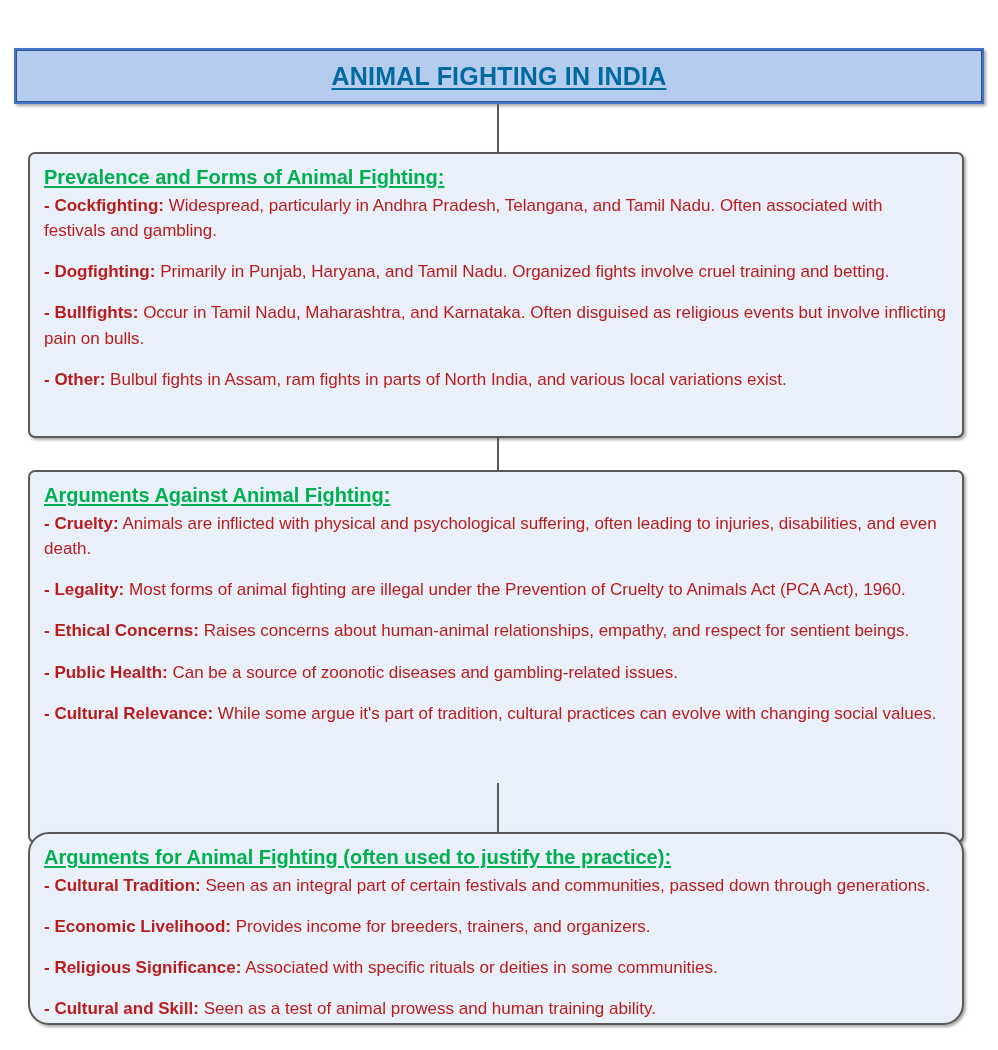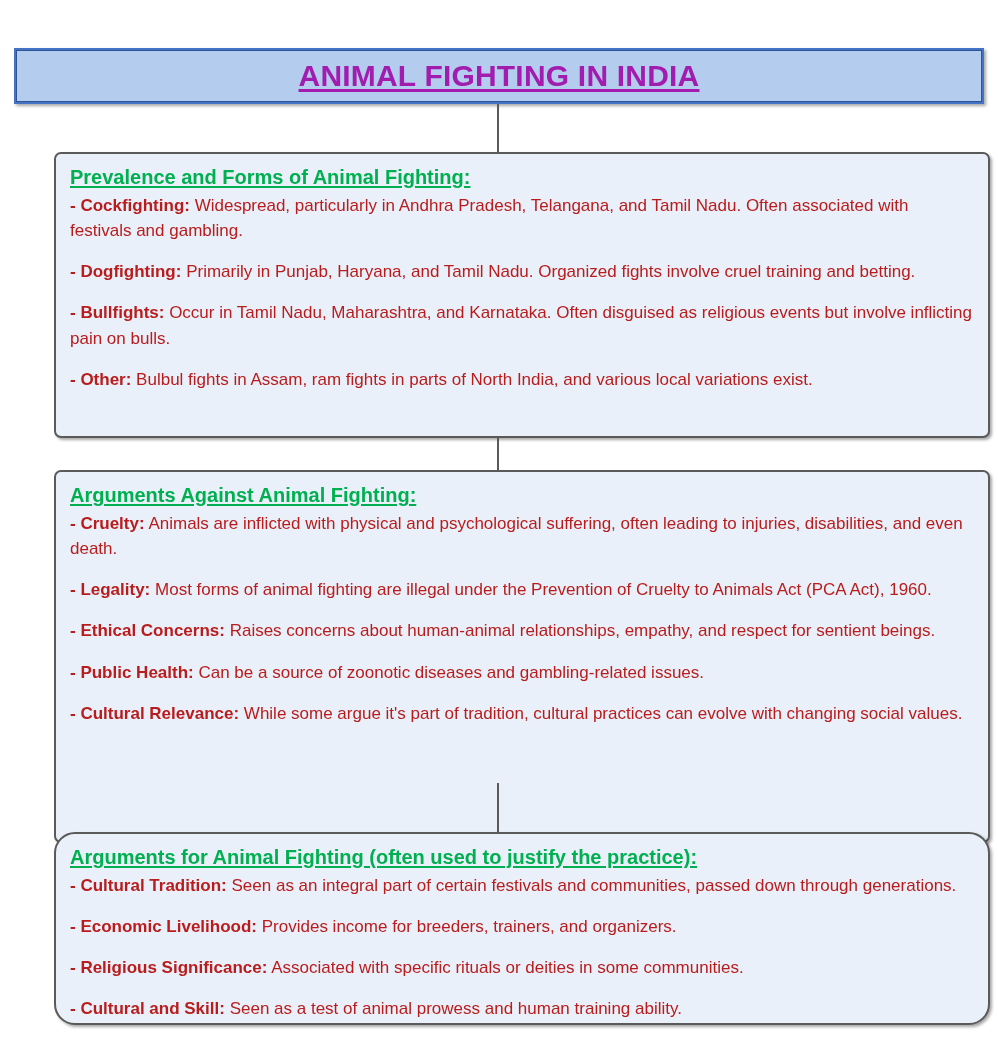--- a/index.html
+++ b/index.html
@@ -31,43 +31,43 @@
     height: 56px;
     background: #B4CCED;
     border: 2px solid #4472C4;
     box-shadow: 0 0 0 1px #2E5395 inset, 2px 2px 3px rgba(0,0,0,0.35);
     display: flex;
     align-items: center;
     justify-content: center;
     box-sizing: border-box;
   }
   .title-text {
-    color: #a21caf;
+    color: #0369a1;
     font-weight: bold;
-    font-size: 30px;
+    font-size: 25px;
     letter-spacing: 0.2px;
     text-decoration: underline;
     text-underline-offset: 3px;
     white-space: nowrap;
   }
 
   
   .connector {
     position: absolute;
     width: 2px;
     background: #5A5A5A;
   }
   .connector-1 { left: 497px; top: 104px; height: 48px; }
   .connector-2 { left: 497px; top: 438px; height: 32px; }
   .connector-3 { left: 497px; top: 783px; height: 49px; }
 
   
   .box {
     position: absolute;
-    left: 54px;
+    left: 28px;
     width: 936px;
     background: #EAF0FA;
     border: 2px solid #5A5A5A;
     border-radius: 7px;
     box-sizing: border-box;
     box-shadow: 2px 2px 3px rgba(0,0,0,0.35);
     padding: 9px 14px 10px 14px;
   }
   .box-1 { top: 152px; height: 286px; }
   .box-2 { top: 470px; height: 373px; }

